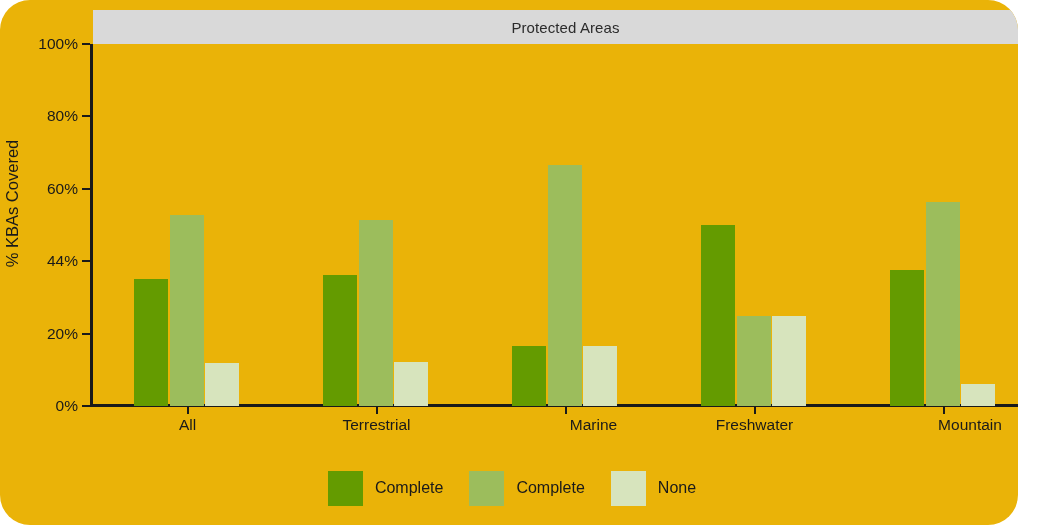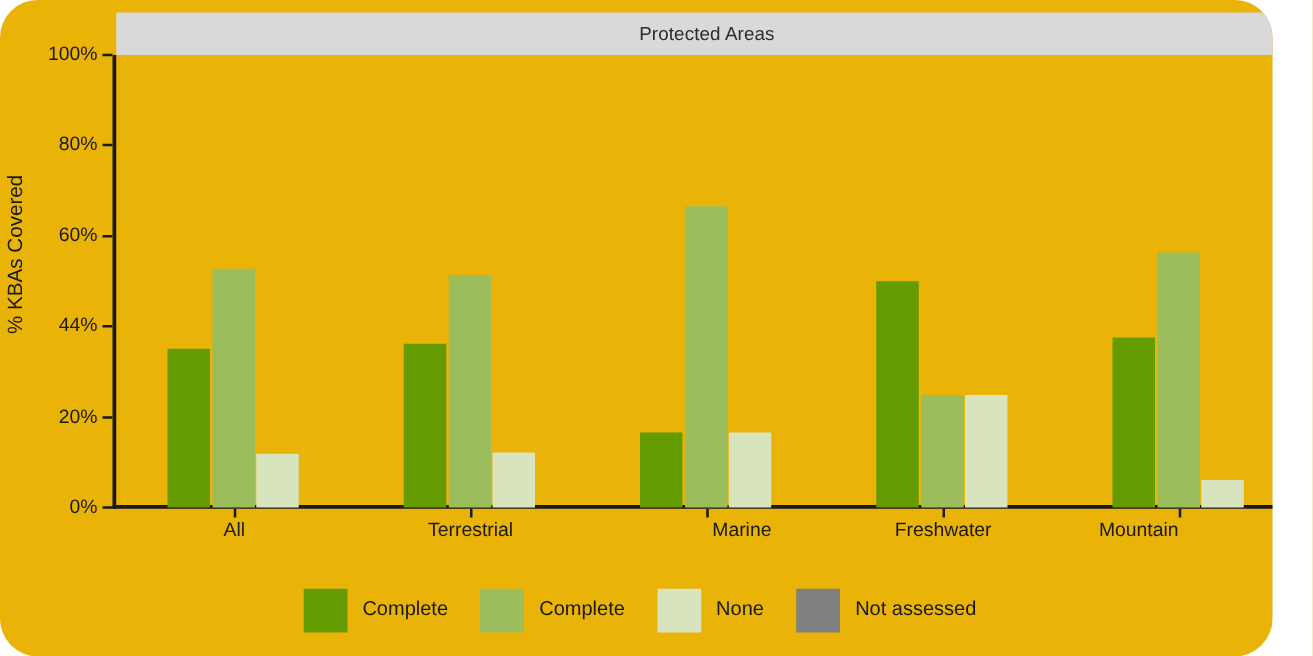--- a/index.html
+++ b/index.html
@@ -205,35 +205,31 @@
   <div id="xlabels-layer">
       <div class="x-tick" style="left: 186.5px;"></div>
       <div class="x-tick-label" style="left: 187.5px;">All</div>
       <div class="x-tick" style="left: 375.5px;"></div>
       <div class="x-tick-label" style="left: 376.5px;">Terrestrial</div>
       <div class="x-tick" style="left: 564.5px;"></div>
       <div class="x-tick-label" style="left: 565.5px; margin-left: 28px;">Marine</div>
       <div class="x-tick" style="left: 753.5px;"></div>
       <div class="x-tick-label" style="left: 754.5px;">Freshwater</div>
       <div class="x-tick" style="left: 942.5px;"></div>
-      <div class="x-tick-label" style="left: 911px; text-align: right;">Mountain</div>
+      <div class="x-tick-label" style="left: 970px; text-align: right;">Mountain</div>
     </div>
 
   <div class="legend" id="legend">
       <div class="legend-item">
         <div class="legend-swatch" style="background: rgb(100, 155, 0);"></div>
         <div class="legend-label">Complete</div>
       </div>
       <div class="legend-item">
         <div class="legend-swatch" style="background: rgb(156, 189, 92);"></div>
         <div class="legend-label">Complete</div>
       </div>
       <div class="legend-item">
         <div class="legend-swatch" style="background: rgb(215, 228, 189);"></div>
         <div class="legend-label">None</div>
       </div>
-      <div class="legend-item">
-        <div class="legend-swatch" style="background: rgb(128, 128, 128);"></div>
-        <div class="legend-label">Not assessed</div>
-      </div>
     </div>
 
 </div>
 
 </body></html>

